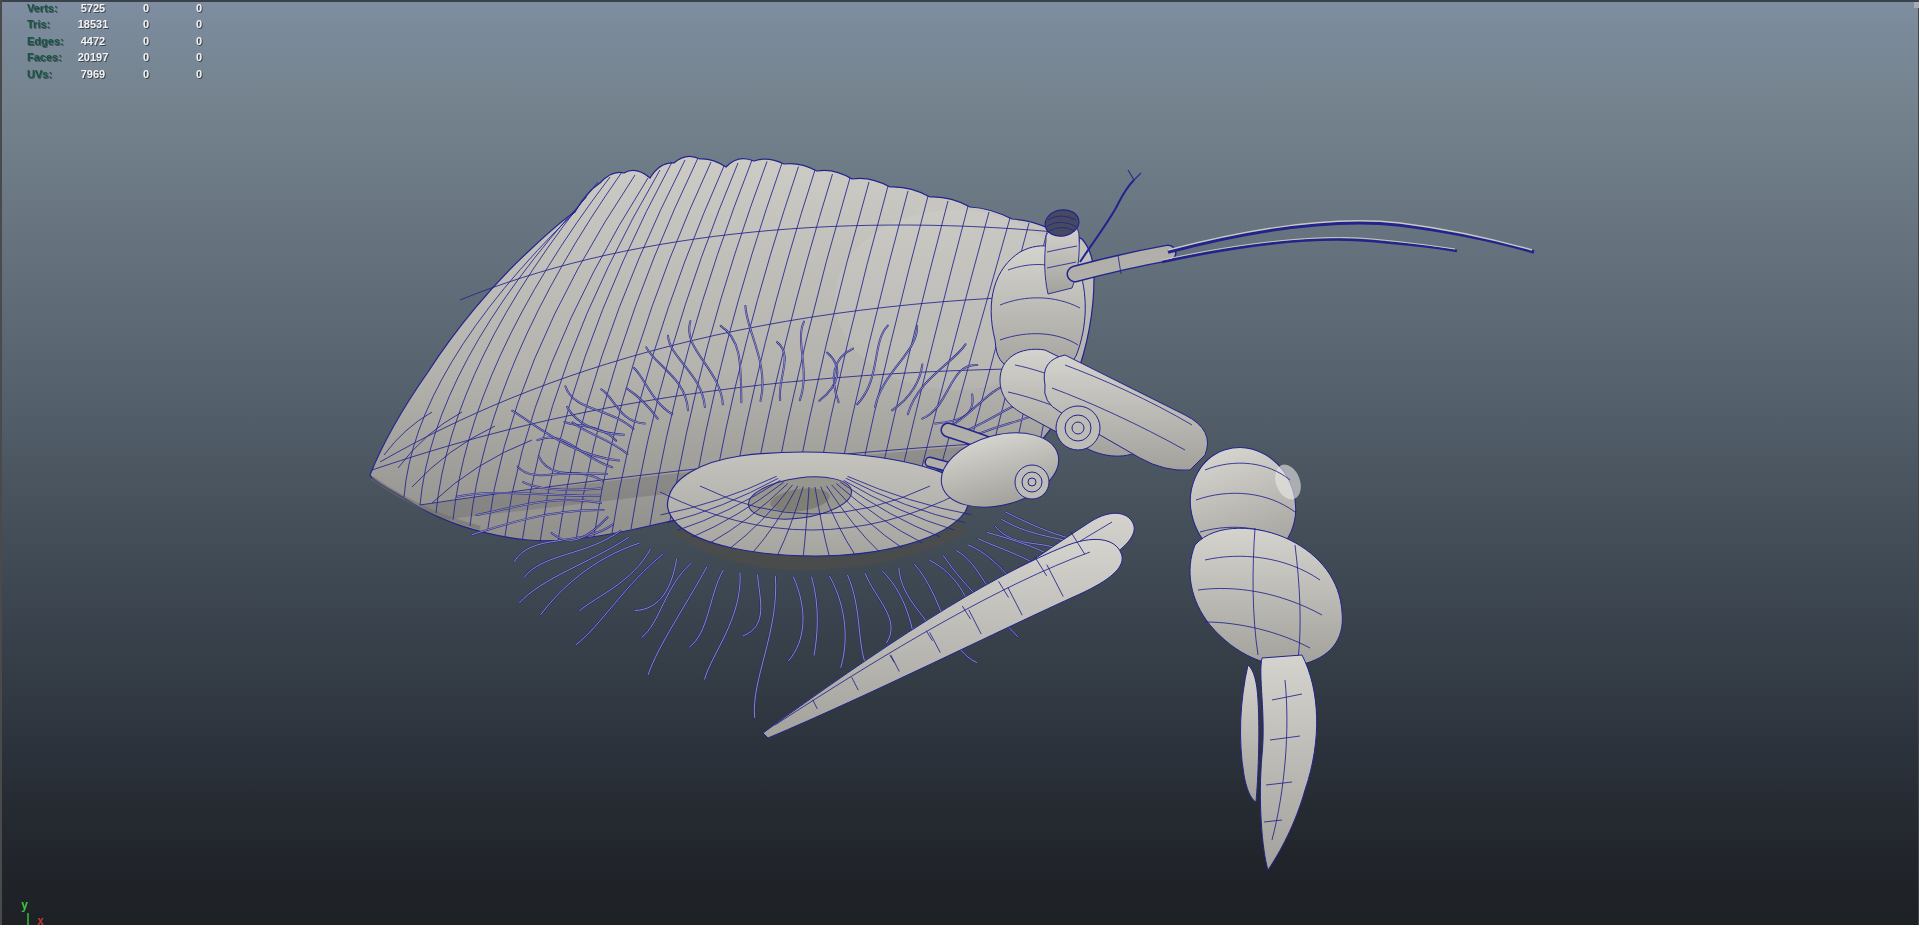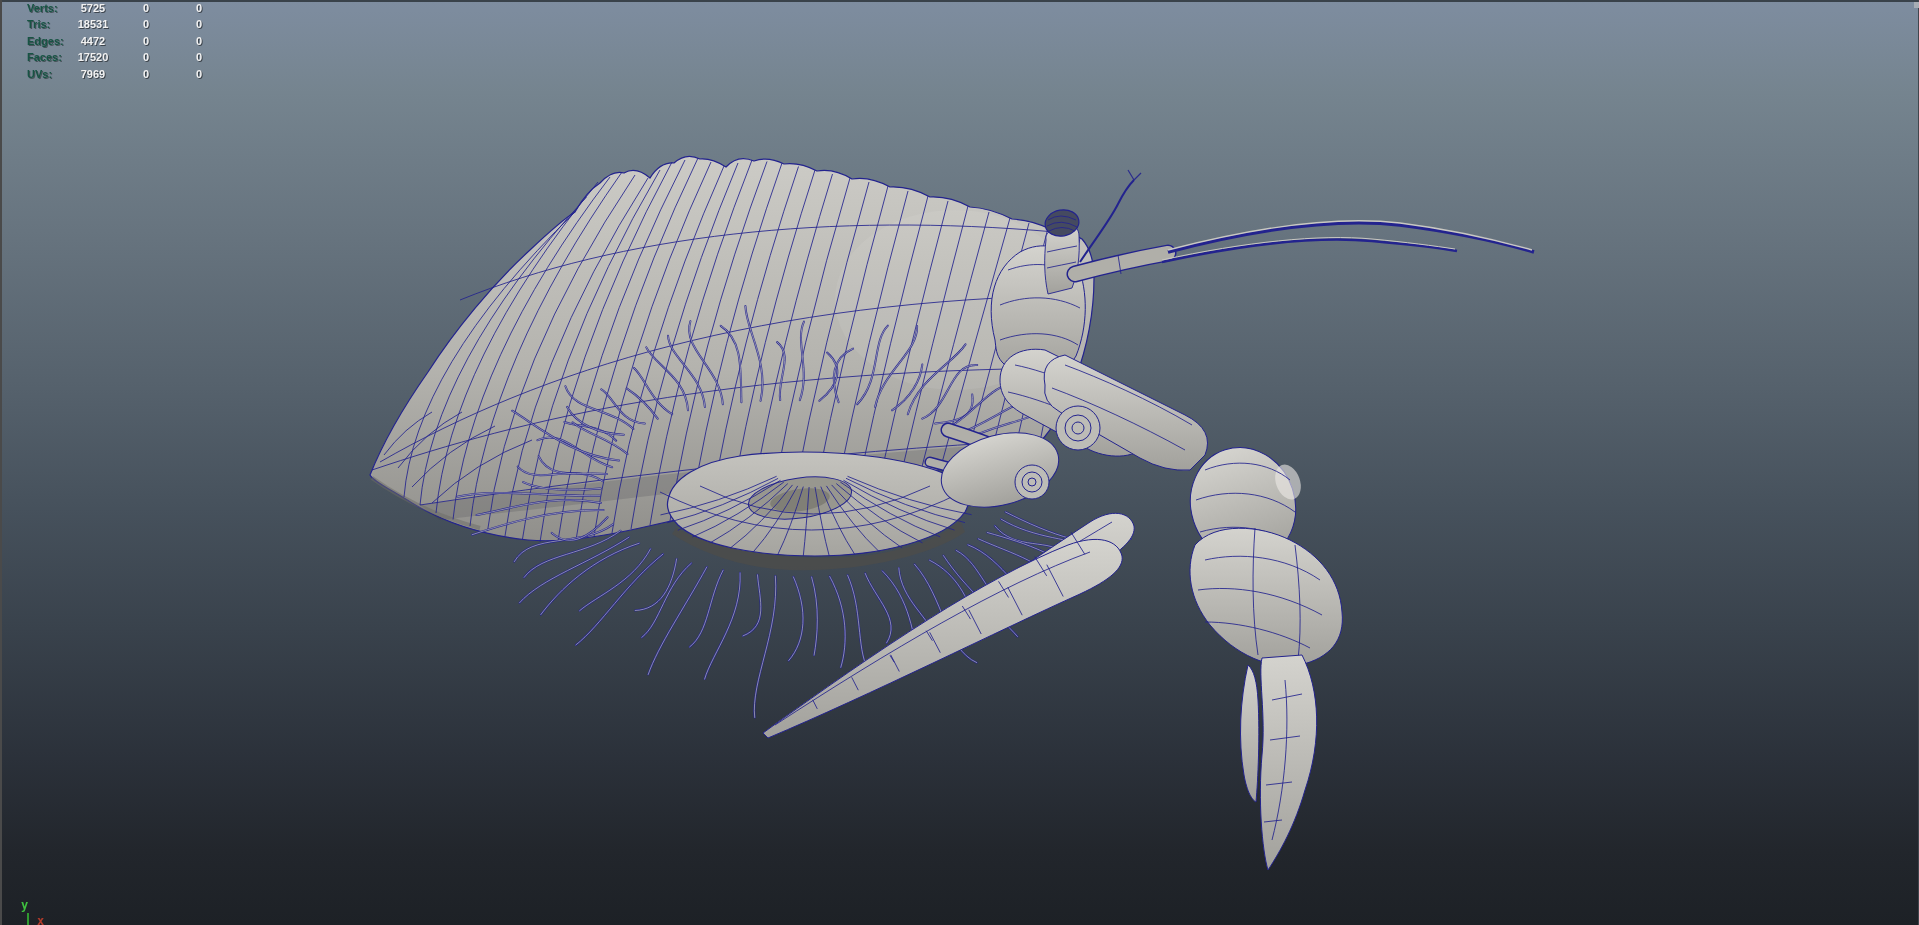--- a/index.html
+++ b/index.html
@@ -62,21 +62,21 @@
       <span class="hud-val hud-v3">0</span>
     </div>
     <div class="hud-row">
       <span class="hud-label">Edges:</span>
       <span class="hud-val hud-v1">4472</span>
       <span class="hud-val hud-v2">0</span>
       <span class="hud-val hud-v3">0</span>
     </div>
     <div class="hud-row">
       <span class="hud-label">Faces:</span>
-      <span class="hud-val hud-v1">17520</span>
+      <span class="hud-val hud-v1">20197</span>
       <span class="hud-val hud-v2">0</span>
       <span class="hud-val hud-v3">0</span>
     </div>
     <div class="hud-row">
       <span class="hud-label">UVs:</span>
       <span class="hud-val hud-v1">7969</span>
       <span class="hud-val hud-v2">0</span>
       <span class="hud-val hud-v3">0</span>
     </div>
   </div>

